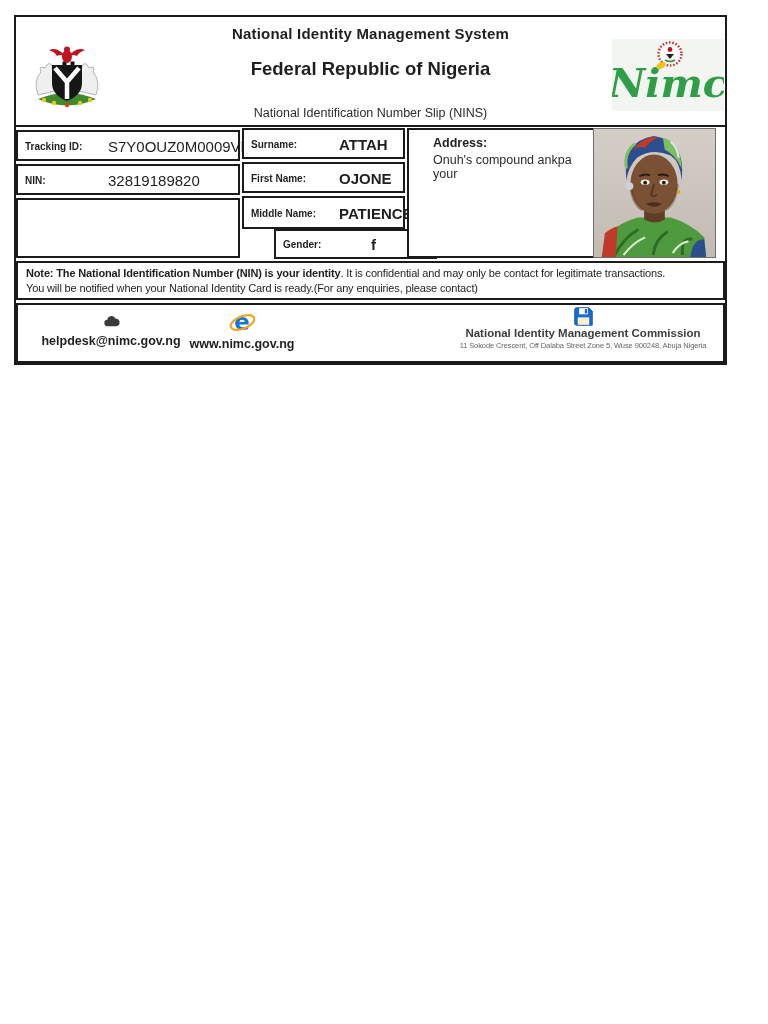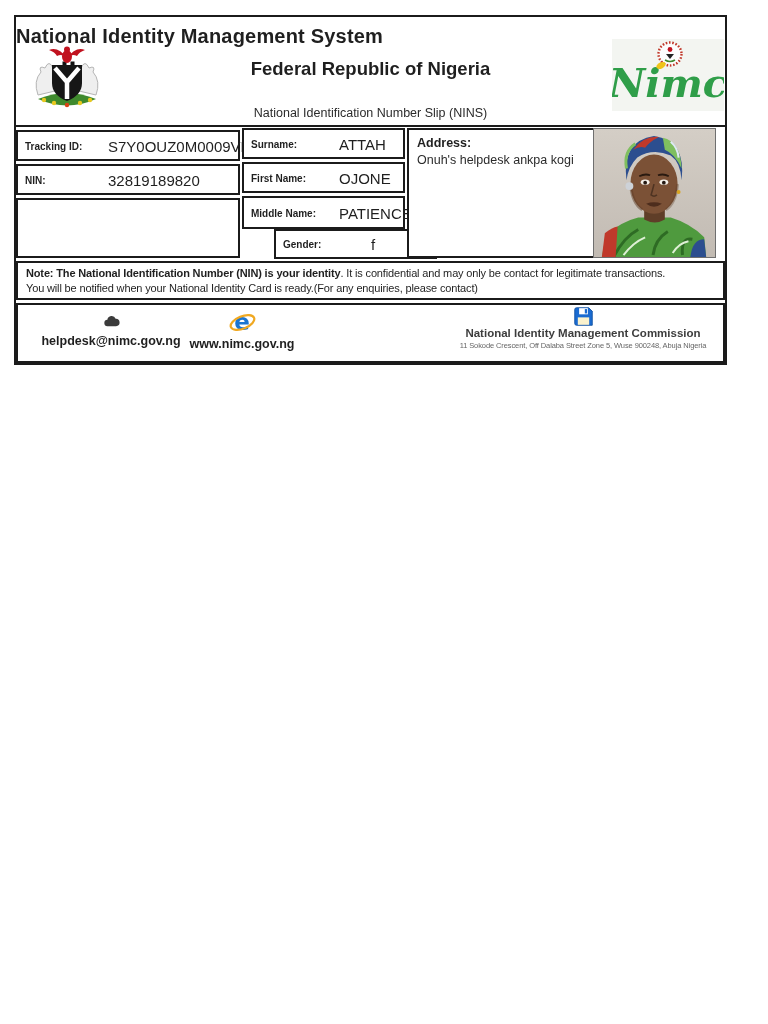--- a/index.html
+++ b/index.html
@@ -4,42 +4,42 @@
 <style>
   * { margin:0; padding:0; box-sizing:border-box; }
   html,body { background:#ffffff; }
   body { width:768px; height:1024px; font-family:"Liberation Sans", sans-serif; color:#1f1f1f; position:relative; }
 
   .card { position:absolute; left:14px; top:15px; width:713px; height:350px;
           border:2px solid #1b1b1b; background:#fff; }
 
   
   .hdr { position:absolute; left:0; top:0; width:709px; height:109px; }
-  .hdr-title    { position:absolute; left:0; top:8px;  width:100%; font-size:20px;  font-weight:bold; letter-spacing:0.2px; }
+  .hdr-title    { position:absolute; left:0; top:8px;  width:100%; text-align:center; font-size:15px;  font-weight:bold; letter-spacing:0.2px; }
   .hdr-subtitle { position:absolute; left:0; top:41px; width:100%; text-align:center; font-size:18.5px; font-weight:bold; }
   .hdr-slip     { position:absolute; left:0; top:89px; width:100%; text-align:center; font-size:12.5px; color:#2b2b2b; }
   .arms { position:absolute; left:12px; top:26px; width:78px; height:72px; }
   .nimc { position:absolute; left:596px; top:22px; width:112px; height:72px; }
   .hdr-divider { position:absolute; left:0; top:108px; width:709px; height:2px; background:#1b1b1b; }
 
   
   .cell { position:absolute; border:2px solid #1b1b1b; background:#fff; }
   .cell .lbl { position:absolute; left:7px; top:50%; transform:translateY(-50%); font-size:10px; font-weight:bold; white-space:nowrap; }
   .cell .val { position:absolute; top:50%; transform:translateY(-50%); font-size:15px; white-space:nowrap; }
   .val-l { left:90px; }
-  .val-m { left:95px; }
+  .val-m { left:95px;font-weight:bold; }
 
   #cell-tracking { left:0;   top:113px; width:224px; height:31px; }
   #cell-nin      { left:0;   top:147px; width:224px; height:31px; }
   #cell-empty    { left:0;   top:181px; width:224px; height:60px; }
   #cell-surname  { left:226px; top:111px; width:163px; height:31px; }
   #cell-first    { left:226px; top:145px; width:163px; height:31px; }
   #cell-middle   { left:226px; top:179px; width:163px; height:33px; }
   #cell-gender   { left:226px; top:212px; width:163px; height:30px;margin-left:32px; }
-  #cell-address  { left:391px; top:111px; width:218px; height:130px; padding:6px 8px; }
+  #cell-address  { left:391px; top:111px; width:218px; height:130px; padding:6px 24px; }
   #cell-address .a-lbl { font-size:12.5px; font-weight:bold; }
   #cell-address .a-val { font-size:12.5px; margin-top:3px; color:#2b2b2b; }
   #photo-box { position:absolute; left:577px; top:111px; width:123px; height:130px; border:1px solid #6f6f6f; overflow:hidden; }
   #photo-box svg { display:block; width:100%; height:100%; }
 
   
   .note { position:absolute; left:0; top:244px; width:709px; height:39px; border:2px solid #1b1b1b;
           padding:3px 8px; font-size:11px; line-height:15px; letter-spacing:-0.15px; }
   .note .l1 { white-space:nowrap; overflow:hidden; }
   .note b { font-weight:bold; }
@@ -124,21 +124,21 @@
     <span class="lbl">Middle Name:</span>
     <span class="val val-m">PATIENCE</span>
   </div>
   <div class="cell" id="cell-gender">
     <span class="lbl">Gender:</span>
     <span class="val val-m">f</span>
   </div>
 
   <div class="cell" id="cell-address">
     <div class="a-lbl">Address:</div>
-    <div class="a-val">Onuh's helpdesk ankpa kogi</div>
+    <div class="a-val">Onuh's compound ankpa your</div>
   </div>
 
   <div id="photo-box">
     <svg viewBox="0 0 123 130" preserveAspectRatio="none">
       <defs>
         <linearGradient id="pbg" x1="0" y1="0" x2="0" y2="1">
           <stop offset="0" stop-color="#d4cec6"></stop>
             <stop offset="1" stop-color="#c2bbb3"></stop>
         </linearGradient>
       </defs>

